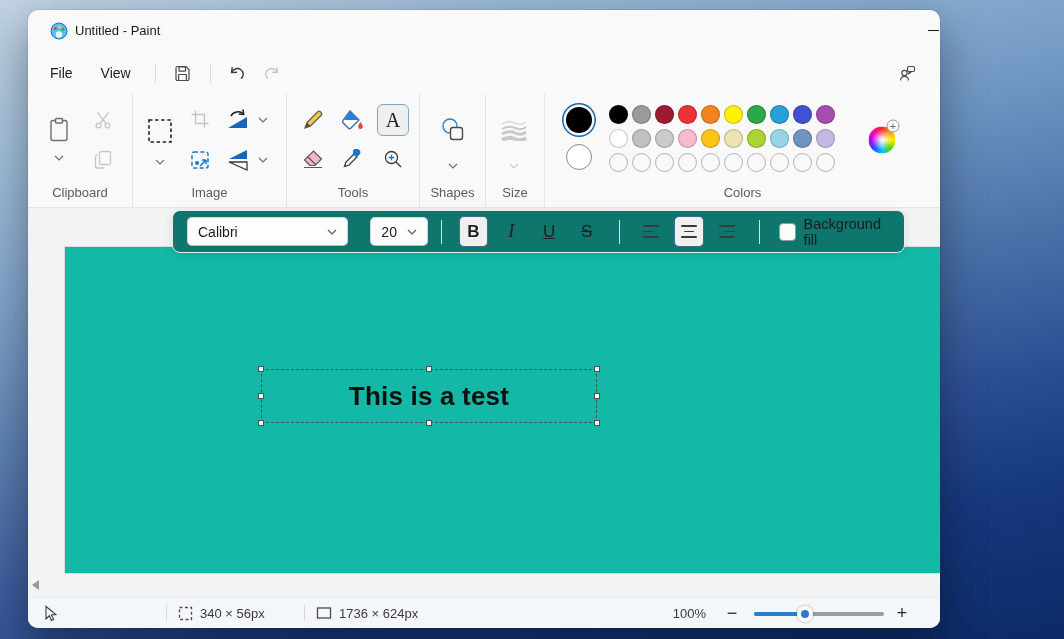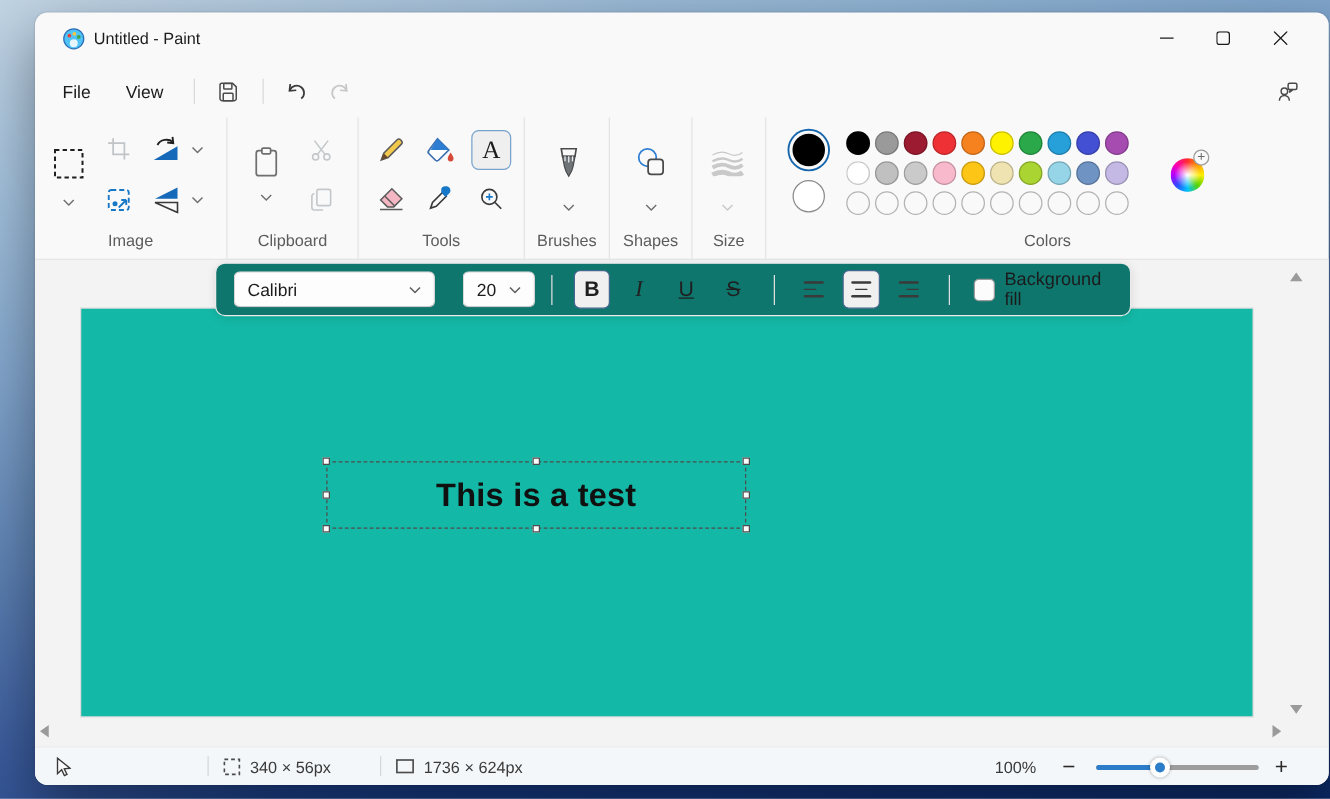--- a/index.html
+++ b/index.html
@@ -5,21 +5,21 @@
   * { margin:0; padding:0; box-sizing:border-box; }
   html,body { width:1064px; height:639px; overflow:hidden; }
   body {
     font-family:"Liberation Sans", sans-serif;
     background:
       linear-gradient(115deg, rgba(255,255,255,.18) 0%, rgba(255,255,255,0) 38%),
       linear-gradient(168deg, #b4cadd 0%, #8fb2d2 18%, #6e96c2 35%, #4a72a8 52%, #2c4f94 68%, #16387e 82%, #0c2a66 100%);
     position:relative;
   }
   .window {
-    position:absolute; left:28px; top:10px; width:1035px; height:618px;
+    position:absolute; left:28px; top:10px; width:912px; height:618px;
     background:#f9f9f9; border-radius:10px; overflow:hidden;
     box-shadow:0 18px 45px rgba(0,0,0,.38), 0 0 0 1px rgba(0,0,0,.06);
   }
   
   .titlebar { position:relative; height:42px; }
   .app-icon { position:absolute; left:22px; top:12px; width:18px; height:18px; }
   .title-text { position:absolute; left:47px; top:13px; font-size:13px; color:#1b1b1b; }
   .caption-btn { position:absolute; top:0; width:44px; height:40px; display:flex; align-items:center; justify-content:center; }
   .cap-min { left:883px; } .cap-max { left:928px; } .cap-close { left:974px; }
   
@@ -165,20 +165,48 @@
         <circle cx="7.5" cy="9" r="2.6" fill="none" stroke="#4a4a4a" stroke-width="1.2"></circle>
         <path d="M3.5 16.5 c0-2.6 2-4.2 4-4.2 s4 1.6 4 4.2" fill="none" stroke="#4a4a4a" stroke-width="1.2"></path>
         <rect x="10.5" y="2.5" width="7" height="5" rx="1.2" fill="none" stroke="#4a4a4a" stroke-width="1.2"></rect>
         <path d="M12.5 7.5 L11.5 10 L14.5 7.5" fill="none" stroke="#4a4a4a" stroke-width="1.2"></path>
       </svg>
     </div>
   </div>
 
   <div class="ribbon">
 
+    <div class="rgroup g-clipboard">
+      <div class="abs" style="left:31px; top:36px;">
+        <svg width="24" height="26" viewBox="0 0 24 26">
+          <rect x="4" y="3.5" width="16" height="20" rx="2" fill="none" stroke="#6f6f6f" stroke-width="1.4"></rect>
+          <rect x="8.5" y="1.5" width="7" height="4.5" rx="1" fill="#f9f9f9" stroke="#6f6f6f" stroke-width="1.4"></rect>
+        </svg>
+      </div>
+      <div class="abs" style="left:31px; top:64px;">
+        <svg width="10" height="6" viewBox="0 0 10 6">
+            <polyline points="1,1 5,5 9,1" fill="none" stroke="#707070" stroke-width="1.2"></polyline>
+          </svg>
+      </div>
+      <div class="abs" style="left:75px; top:26px;">
+        <svg width="19" height="19" viewBox="0 0 19 19">
+          <path d="M4 2 L12.5 13 M15 2 L6.5 13" stroke="#c4c8cb" stroke-width="1.3" fill="none"></path>
+          <circle cx="5" cy="15" r="2.4" fill="none" stroke="#c4c8cb" stroke-width="1.3"></circle>
+          <circle cx="14" cy="15" r="2.4" fill="none" stroke="#c4c8cb" stroke-width="1.3"></circle>
+        </svg>
+      </div>
+      <div class="abs" style="left:75px; top:66px;">
+        <svg width="18" height="20" viewBox="0 0 18 20">
+          <rect x="5.5" y="1.5" width="11" height="13" rx="1.5" fill="none" stroke="#c4c8cb" stroke-width="1.3"></rect>
+          <path d="M3.5 5 a2 2 0 0 0-2 2 v9 a2 2 0 0 0 2 2 h7" fill="none" stroke="#c4c8cb" stroke-width="1.3"></path>
+        </svg>
+      </div>
+      <div class="rlabel">Clipboard</div>
+    </div>
+
     <div class="rgroup g-image">
       <div class="abs" style="left:27px; top:37px;">
         <svg width="26" height="26" viewBox="0 0 26 26">
             <rect x="2" y="2" width="22" height="22" fill="none" stroke="#1f1f1f" stroke-width="1.6" stroke-dasharray="3.5,2.6"></rect>
           </svg>
       </div>
       <div class="abs" style="left:27px; top:68px;">
         <svg width="10" height="6" viewBox="0 0 10 6">
             <polyline points="1,1 5,5 9,1" fill="none" stroke="#707070" stroke-width="1.2"></polyline>
           </svg>
@@ -215,48 +243,20 @@
         </svg>
       </div>
       <div class="abs" style="left:130px; top:66px;">
         <svg width="10" height="6" viewBox="0 0 10 6">
             <polyline points="1,1 5,5 9,1" fill="none" stroke="#707070" stroke-width="1.2"></polyline>
           </svg>
       </div>
       <div class="rlabel">Image</div>
     </div>
 
-    <div class="rgroup g-clipboard">
-      <div class="abs" style="left:31px; top:36px;">
-        <svg width="24" height="26" viewBox="0 0 24 26">
-          <rect x="4" y="3.5" width="16" height="20" rx="2" fill="none" stroke="#6f6f6f" stroke-width="1.4"></rect>
-          <rect x="8.5" y="1.5" width="7" height="4.5" rx="1" fill="#f9f9f9" stroke="#6f6f6f" stroke-width="1.4"></rect>
-        </svg>
-      </div>
-      <div class="abs" style="left:31px; top:64px;">
-        <svg width="10" height="6" viewBox="0 0 10 6">
-            <polyline points="1,1 5,5 9,1" fill="none" stroke="#707070" stroke-width="1.2"></polyline>
-          </svg>
-      </div>
-      <div class="abs" style="left:75px; top:26px;">
-        <svg width="19" height="19" viewBox="0 0 19 19">
-          <path d="M4 2 L12.5 13 M15 2 L6.5 13" stroke="#c4c8cb" stroke-width="1.3" fill="none"></path>
-          <circle cx="5" cy="15" r="2.4" fill="none" stroke="#c4c8cb" stroke-width="1.3"></circle>
-          <circle cx="14" cy="15" r="2.4" fill="none" stroke="#c4c8cb" stroke-width="1.3"></circle>
-        </svg>
-      </div>
-      <div class="abs" style="left:75px; top:66px;">
-        <svg width="18" height="20" viewBox="0 0 18 20">
-          <rect x="5.5" y="1.5" width="11" height="13" rx="1.5" fill="none" stroke="#c4c8cb" stroke-width="1.3"></rect>
-          <path d="M3.5 5 a2 2 0 0 0-2 2 v9 a2 2 0 0 0 2 2 h7" fill="none" stroke="#c4c8cb" stroke-width="1.3"></path>
-        </svg>
-      </div>
-      <div class="rlabel">Clipboard</div>
-    </div>
-
     <div class="rgroup g-tools">
       <div class="abs" style="left:26px; top:26px;">
         <svg width="22" height="22" viewBox="0 0 22 22">
           <path d="M3 19 L5 13.5 L15.5 3 a2.2 2.2 0 0 1 3.1 0 l0.4 0.4 a2.2 2.2 0 0 1 0 3.1 L8.5 17 Z" fill="#f2c94c" stroke="#5a5a5a" stroke-width="1.2"></path>
           <path d="M3 19 L5 13.5 L8.5 17 Z" fill="#6b4a2b"></path>
         </svg>
       </div>
       <div class="abs" style="left:65px; top:26px;">
         <svg width="24" height="22" viewBox="0 0 24 22">
           <path d="M10 2 L19 11 L11 19 a2 2 0 0 1-2.8 0 L3.2 14 a2 2 0 0 1 0-2.8 Z" fill="#fff" stroke="#3a6fb0" stroke-width="1.4"></path>
@@ -283,35 +283,20 @@
       <div class="abs" style="left:106px; top:65px;">
         <svg width="20" height="20" viewBox="0 0 20 20">
           <circle cx="8.5" cy="8.5" r="6" fill="none" stroke="#3a3a3a" stroke-width="1.3"></circle>
           <path d="M13 13 L18 18" stroke="#3a3a3a" stroke-width="1.4"></path>
           <path d="M8.5 5.8 v5.4 M5.8 8.5 h5.4" stroke="#1878c8" stroke-width="1.3"></path>
         </svg>
       </div>
       <div class="rlabel">Tools</div>
     </div>
 
-    <div class="rgroup g-brushes">
-      <div class="abs" style="left:35px; top:36px;">
-        <svg width="20" height="26" viewBox="0 0 20 26">
-          <path d="M4 2 H16 L15 8 H5 Z" fill="none" stroke="#4a4a4a" stroke-width="1.3"></path>
-          <path d="M5 8 h10 l-1.5 8 c-0.5 3-1.5 5-3.5 8 c-2-3-3-5-3.5-8 Z" fill="#6f7478" stroke="#4a4a4a" stroke-width="1"></path>
-          <path d="M7 8 v4 M10 8 v5 M13 8 v4" stroke="#f0f0f0" stroke-width="1"></path>
-        </svg>
-      </div>
-      <div class="abs" style="left:35px; top:72px;">
-        <svg width="10" height="6" viewBox="0 0 10 6">
-            <polyline points="1,1 5,5 9,1" fill="none" stroke="#707070" stroke-width="1.2"></polyline>
-          </svg>
-      </div>
-      <div class="rlabel">Brushes</div>
-    </div>
 
     <div class="rgroup g-shapes">
       <div class="abs" style="left:33px; top:36px;">
         <svg width="26" height="26" viewBox="0 0 26 26">
           <circle cx="10" cy="9" r="7" fill="none" stroke="#2d7dd2" stroke-width="1.4"></circle>
           <rect x="10.5" y="10.5" width="12" height="12" rx="2.5" fill="#f9f9f9" stroke="#4a4a4a" stroke-width="1.4"></rect>
         </svg>
       </div>
       <div class="abs" style="left:33px; top:72px;">
         <svg width="10" height="6" viewBox="0 0 10 6">

